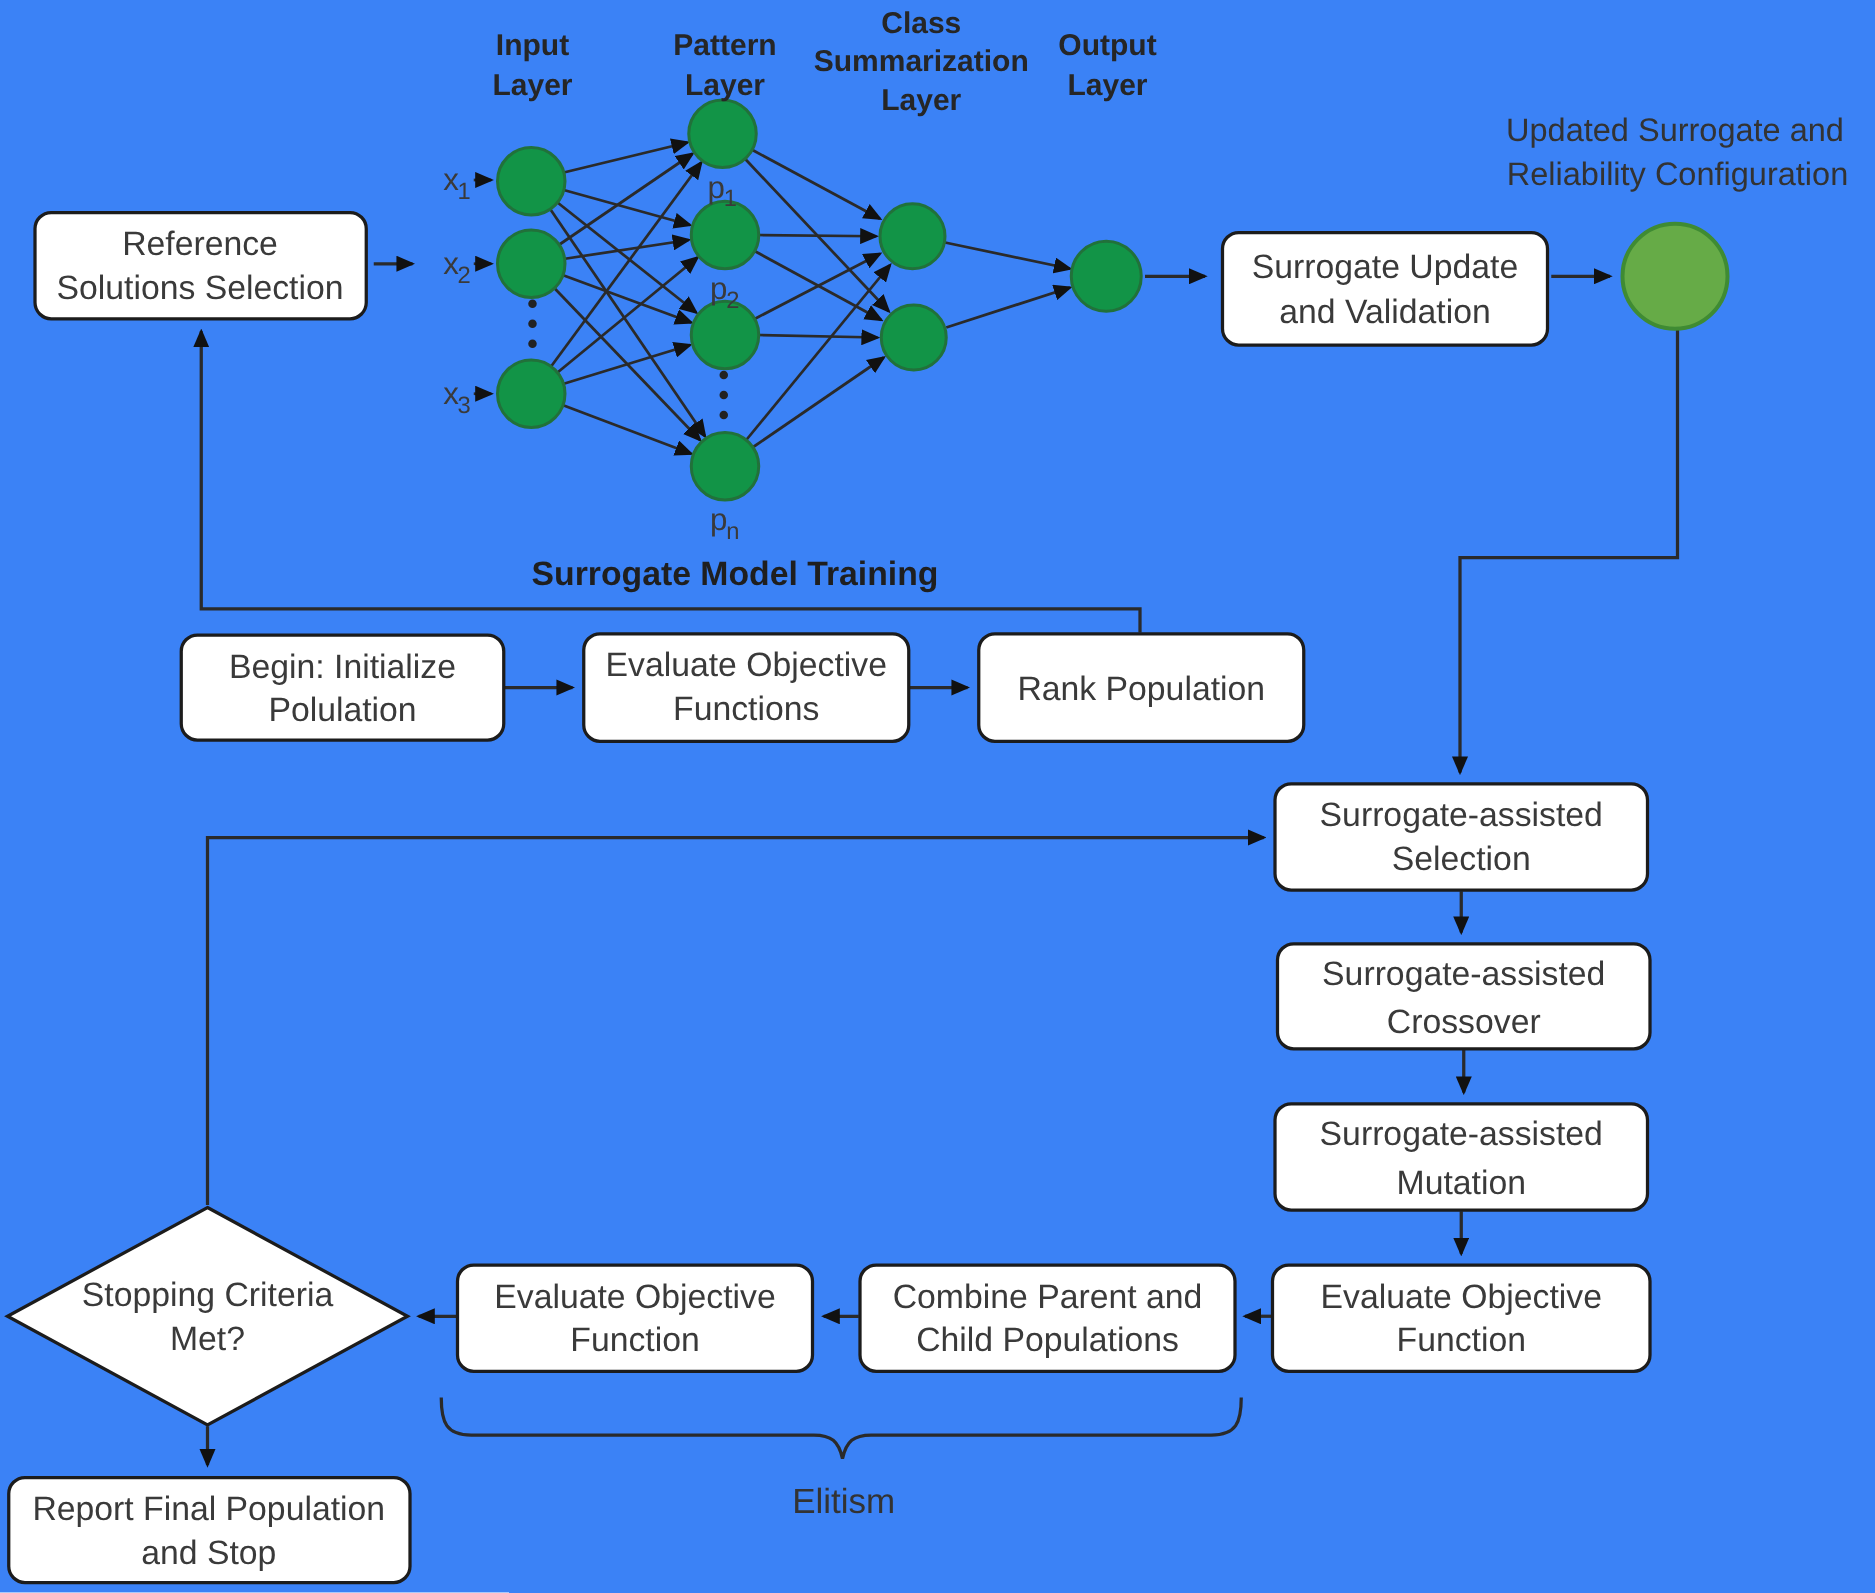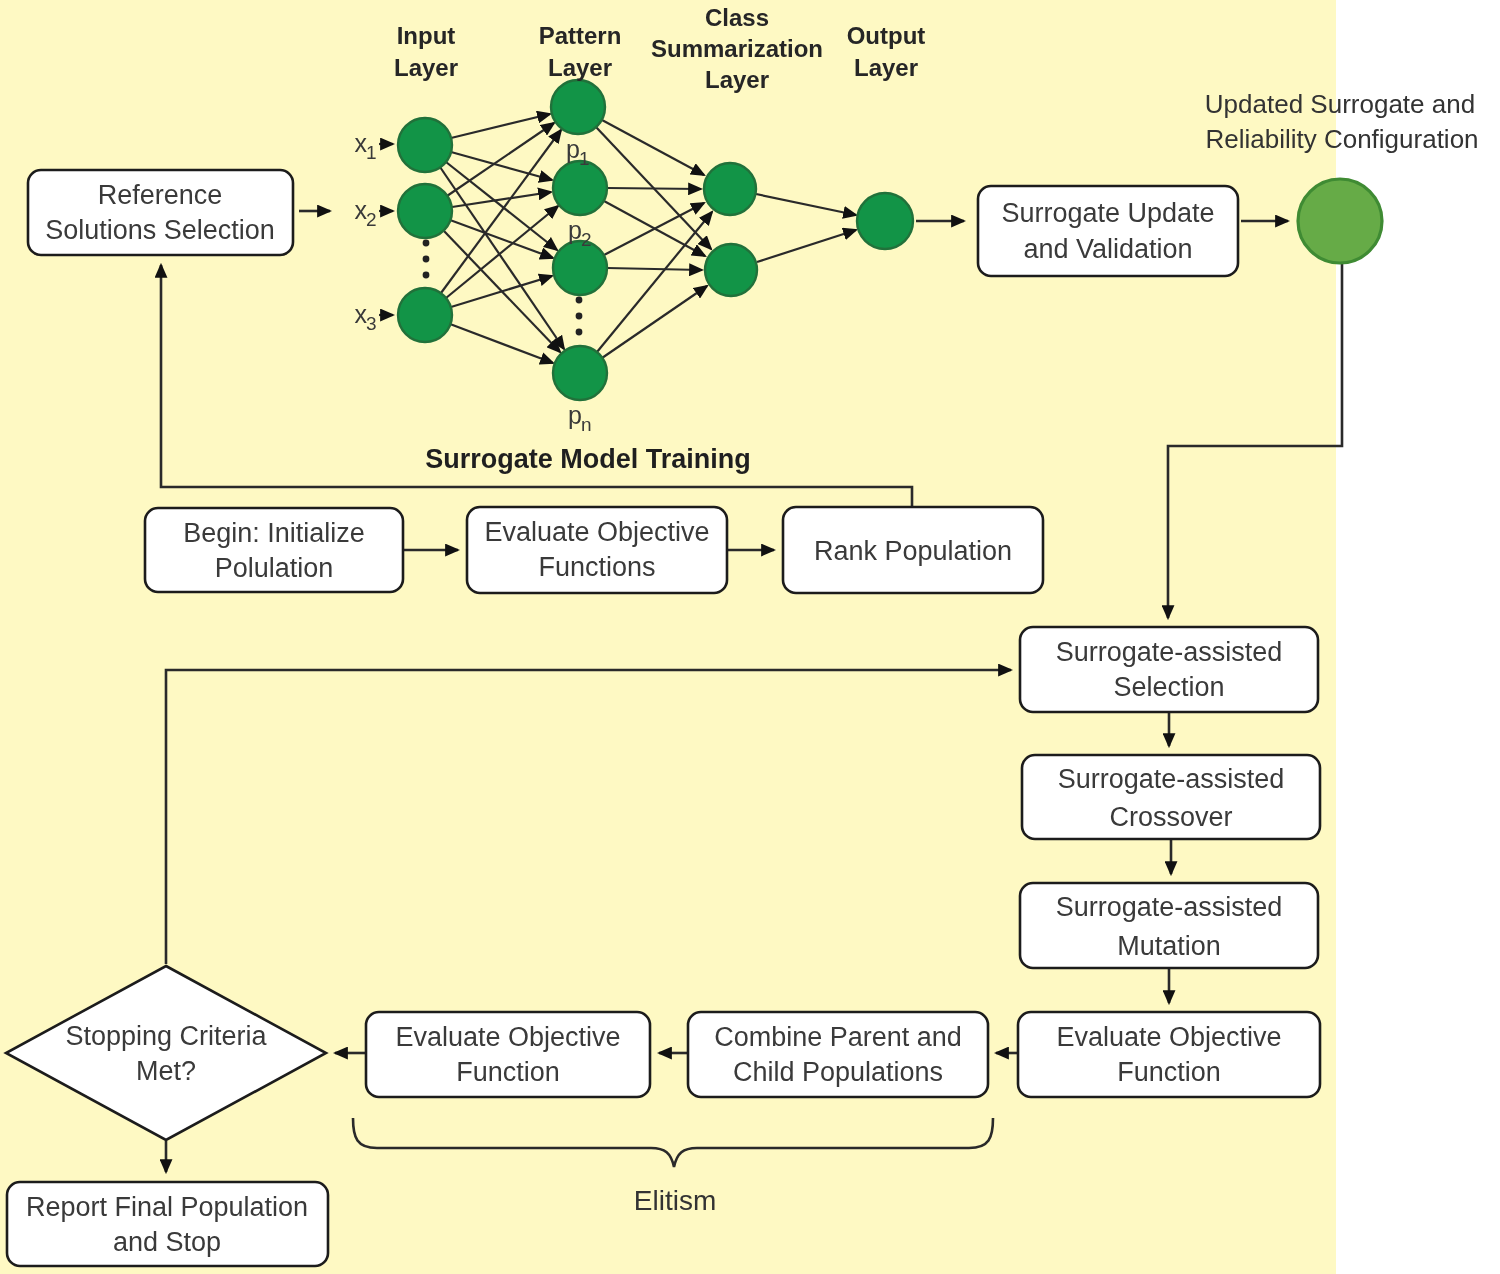--- a/index.html
+++ b/index.html
@@ -1,16 +1,16 @@
 <!DOCTYPE html>
 <html><head>
 <meta charset="utf-8">
 <style>
   html,body{margin:0;padding:0;background:#ffffff;}
-  .stage{width:1336px;height:1274px;position:relative;background:#fef9c3;}
+  .stage{width:1500px;height:1274px;position:relative;background:#3b82f6;}
   svg{font-family:"Liberation Sans",sans-serif;}
   svg text{fill:#3a3a3a;}
   .box rect{fill:#ffffff;stroke:#1c1c1c;stroke-width:2.6;}
   .box text{font-size:27px;}
   .big2{font-size:31px;}
   .layerlab{font-weight:bold;font-size:24px;fill:#262626;}
   .nnlab{font-size:25px;fill:#3a3a3a;}
   .nnsub{font-size:19px;fill:#3a3a3a;}
   .edge{fill:none;stroke-width:2.2;}
   .flow{fill:none;stroke-width:2.6;}

